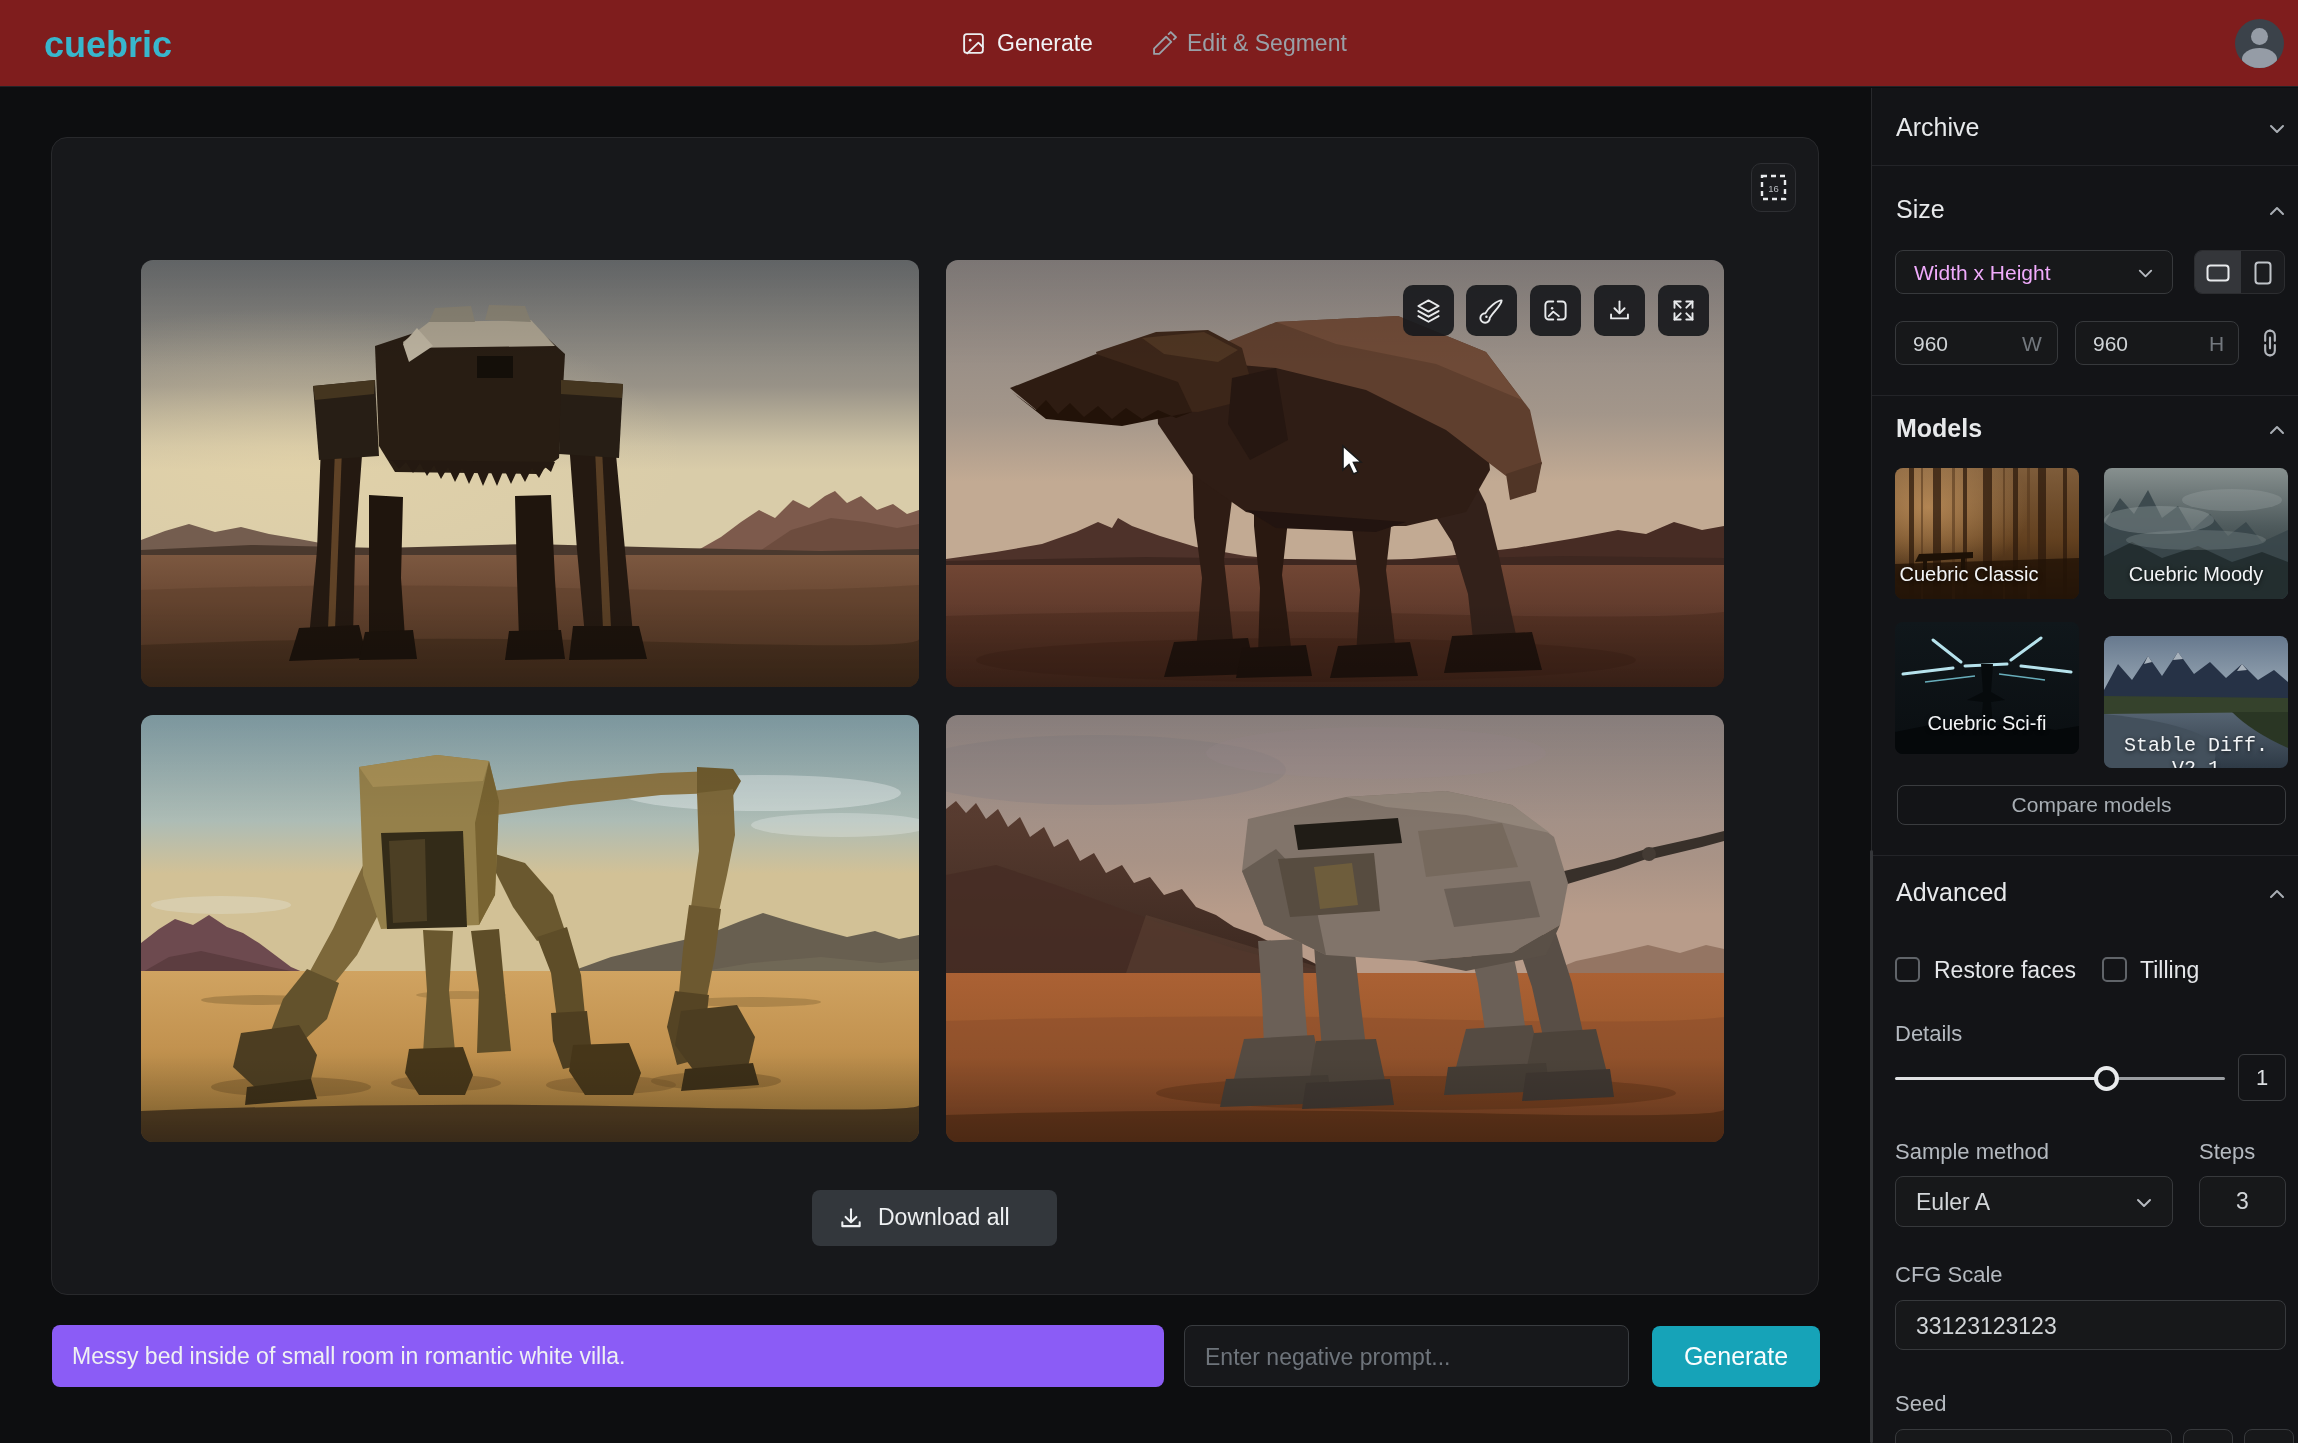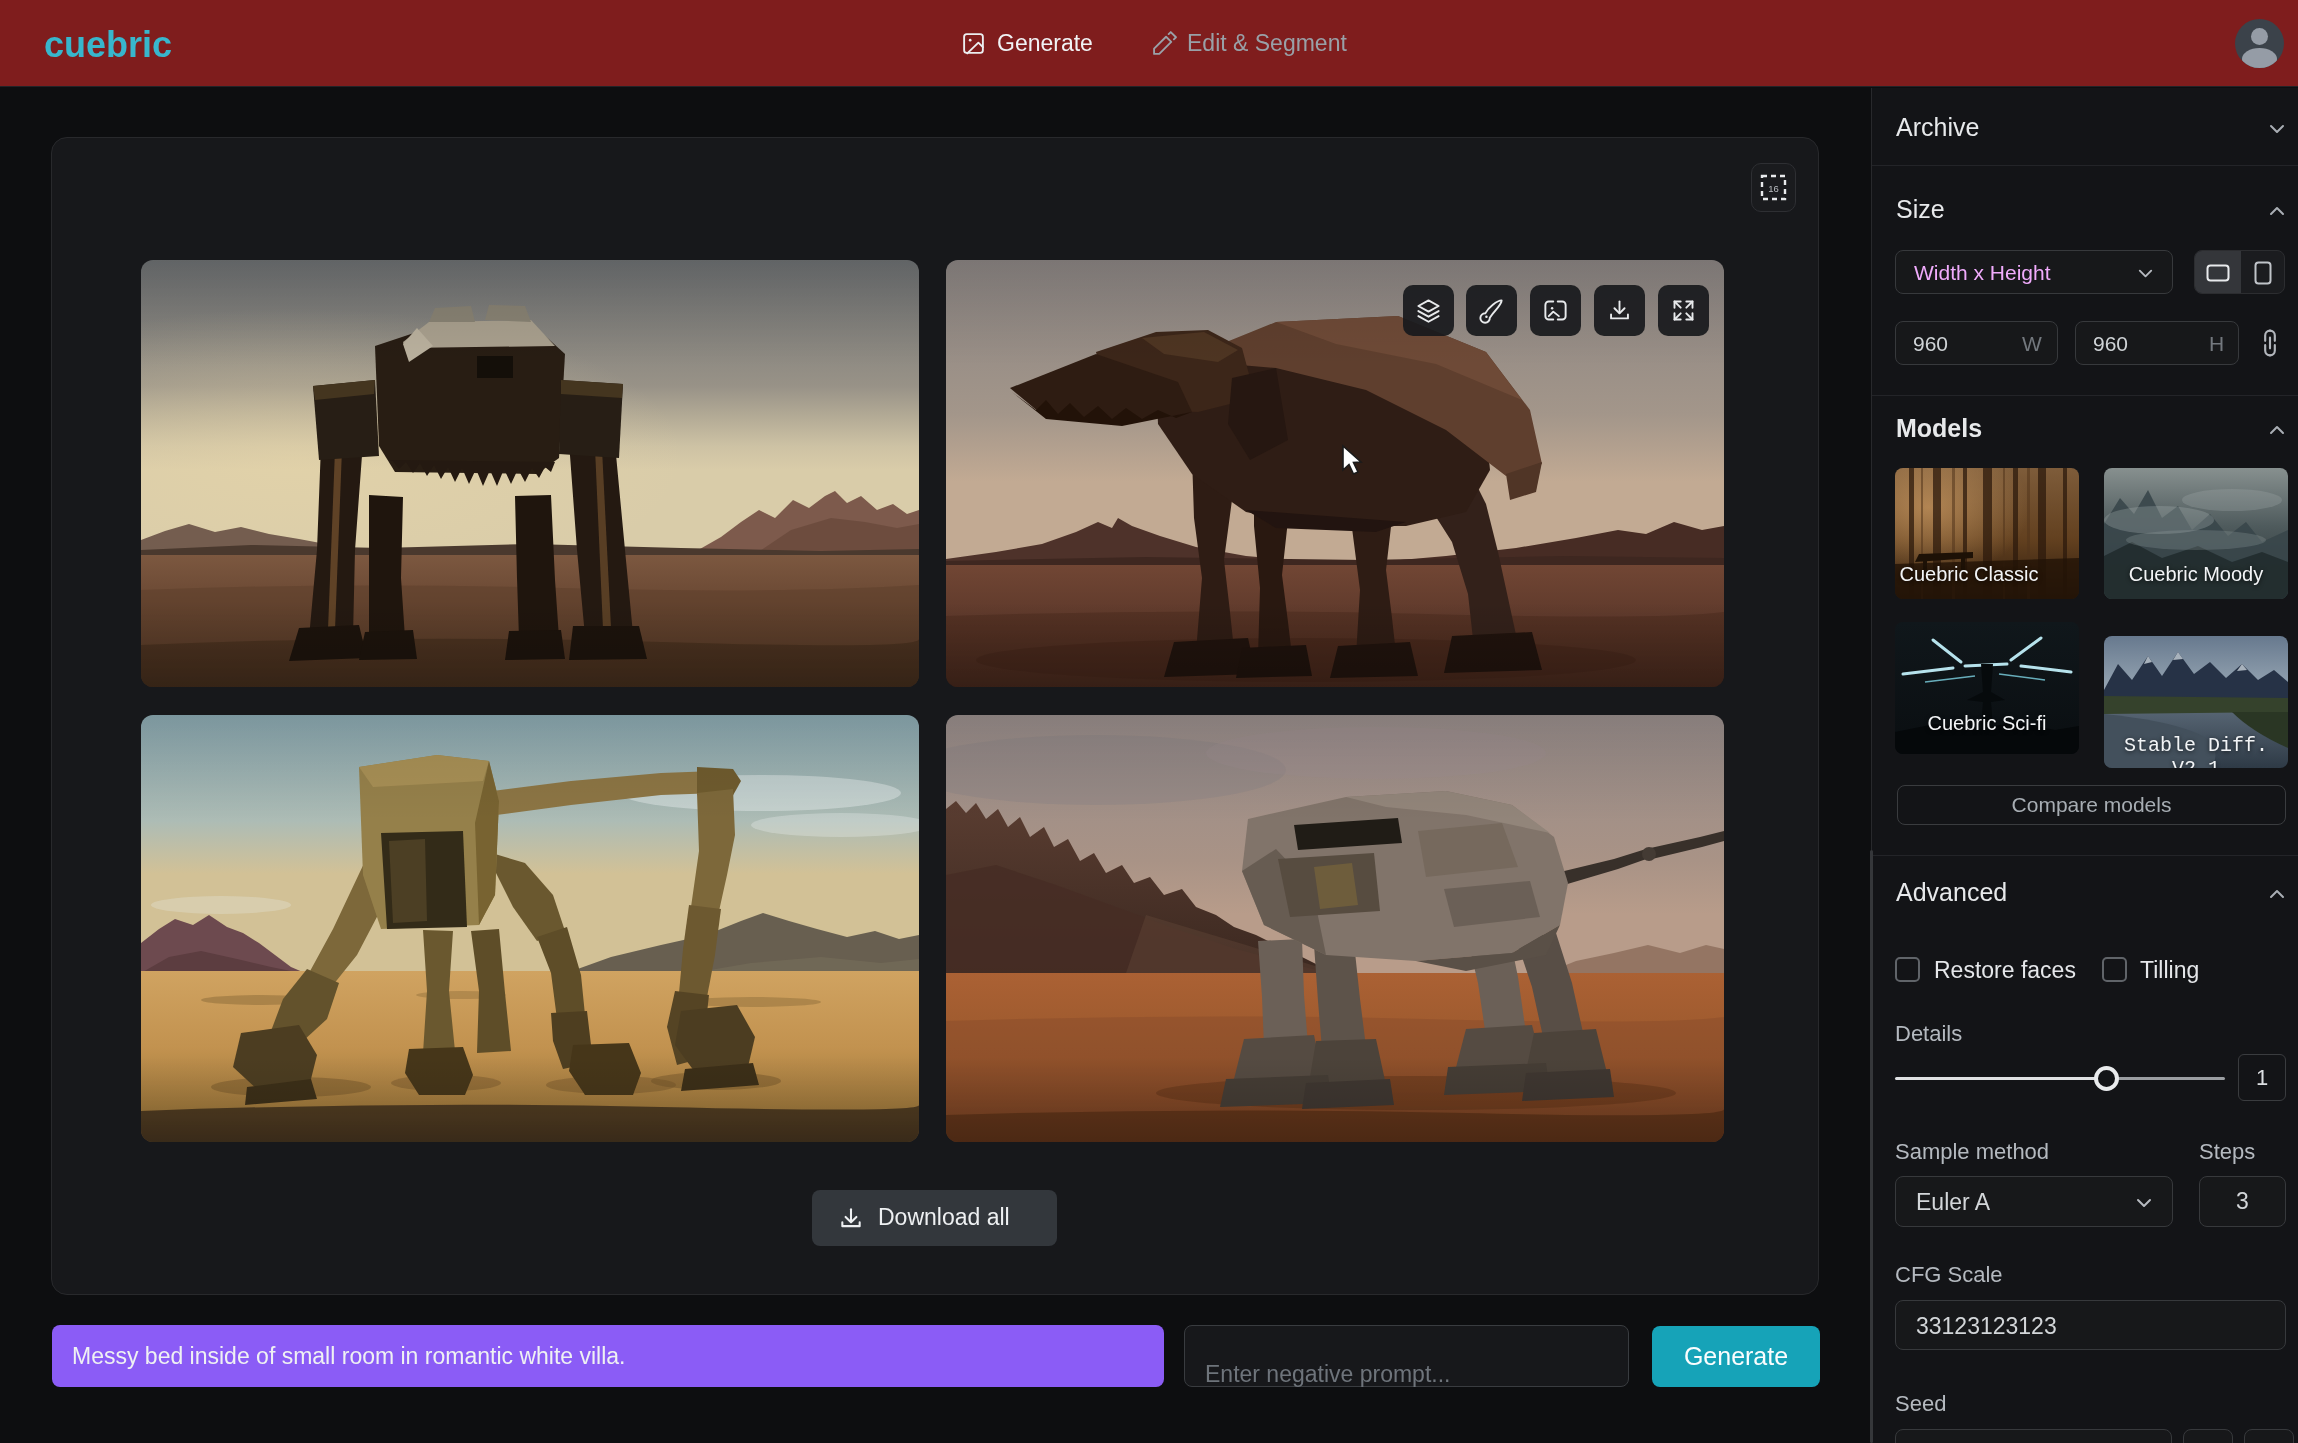--- a/index.html
+++ b/index.html
@@ -394,21 +394,21 @@
         <path d="M7 11l5 5 5-5"></path>
         <path d="M4 16v3.5h16V16"></path>
     </svg>
     <div class="abs" style="left:66px;top:14px;font-size:23px;color:#eef0f2;">Download all</div>
   </div>
 
   <div class="abs" style="left:52px;top:1325px;width:1112px;height:62px;background:#8b5cf6;border-radius:8px;">
     <div class="abs" style="left:20px;top:18px;font-size:23px;color:#eff1f3;">Messy bed inside of small room in romantic white villa.</div>
   </div>
   <div class="abs" style="left:1184px;top:1325px;width:445px;height:62px;background:#17181b;border:1px solid #393c40;border-radius:8px;">
-    <div class="abs" style="left:20px;top:18px;font-size:23px;color:#6e747b;margin-top:17px;">Enter negative prompt...</div>
+    <div class="abs" style="left:20px;top:18px;font-size:23px;color:#6e747b;">Enter negative prompt...</div>
   </div>
   <div class="abs" style="left:1652px;top:1326px;width:168px;height:61px;background:#16a3b8;border-radius:8px;">
     <div style="width:100%;height:100%;display:flex;align-items:center;justify-content:center;font-size:25px;color:#fbfdfe;">Generate</div>
   </div>
 
   <div id="sidebar" class="abs" style="left:1871px;top:88px;width:427px;height:1355px;background:#131417;border-left:1px solid #28292c;">
 
     <div class="abs" style="left:24px;top:25px;font-size:25px;font-weight:500;color:#e7e9eb;">Archive</div>
     <svg class="abs" style="left:395px;top:31px;" width="20" height="20" viewBox="0 0 20 20" fill="none" stroke="#a9aeb4" stroke-width="2" stroke-linecap="round" stroke-linejoin="round">
         <path d="M4 7l6 6 6-6"></path>

